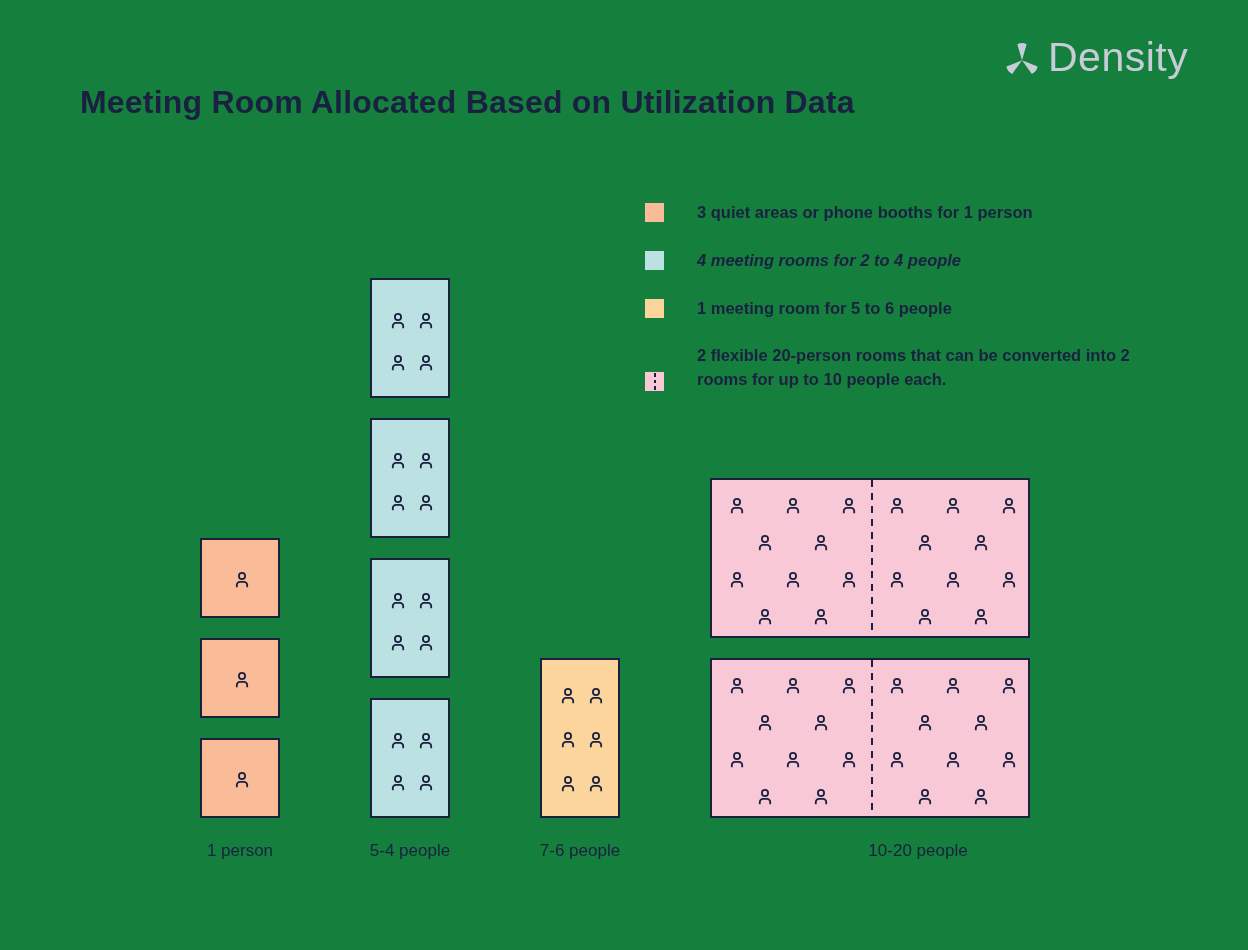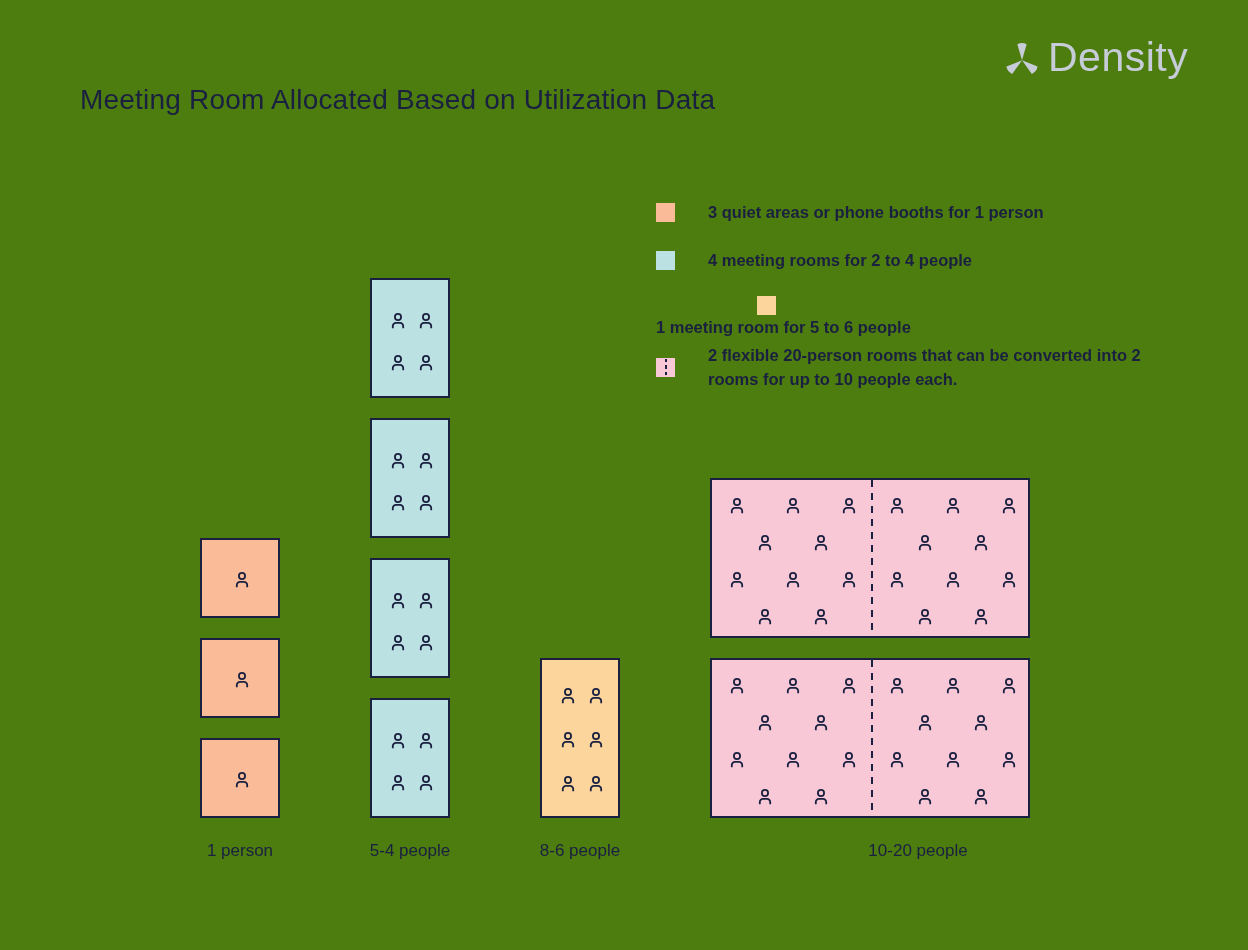--- a/index.html
+++ b/index.html
@@ -1,31 +1,31 @@
 <!DOCTYPE html>
 <html><head>
 <meta charset="utf-8">
 <style>
   html,body{margin:0;padding:0;background:#ffffff;}
   #canvas{
-    position:relative;width:1248px;height:950px;background:#4d7c0f;overflow:hidden;
+    position:relative;width:1248px;height:950px;background:#15803d;overflow:hidden;
     font-family:"Liberation Sans", sans-serif;
   }
   
   .logo{position:absolute;left:1002px;top:36px;display:flex;align-items:center;gap:6px;}
   .logo-text{font-size:41px;font-weight:500;color:#c6ccd8;letter-spacing:0.5px;line-height:1;}
   
-  .title{position:absolute;left:80px;top:84px;margin:0;font-size:28px;font-weight:400;color:#1a2040;letter-spacing:0.2px;}
+  .title{position:absolute;left:80px;top:84px;margin:0;font-size:32px;font-weight:700;color:#1a2040;letter-spacing:0.2px;}
   
   .legend{position:absolute;left:616px;top:195px;width:540px;}
-  .legend-row{position:absolute;left:12px;display:flex;align-items:center;padding-left:28px;}
+  .legend-row{position:absolute;left:1px;display:flex;align-items:center;padding-left:28px;}
   .legend-row.row-0{top:5px;}
-  .legend-row.row-1{top:53px;}
-  .legend-row.row-2{top:101px;flex-direction:column;}
-  .legend-row.row-3{top:148px;align-items:center;}
+  .legend-row.row-1{top:53px;font-style:italic;}
+  .legend-row.row-2{top:101px;}
+  .legend-row.row-3{top:148px;align-items:flex-end;}
   .swatch{position:relative;width:19px;height:19px;flex:0 0 19px;margin-right:33px;}
   .swatch .swatch-divider{position:absolute;left:8.5px;top:1px;bottom:1px;width:2px;}
   .legend-label{font-size:16.5px;font-weight:700;color:#1a2040;line-height:24px;max-width:478px;}
   
   #rooms{position:absolute;left:0;top:0;width:100%;height:100%;}
   .room-box{position:absolute;box-sizing:border-box;border:2px solid #1a2040;}
   .person{position:absolute;transform:translate(-50%,-50%);}
   .room-divider{position:absolute;top:0;bottom:0;width:2px;}
   
   .cat-label{position:absolute;top:841px;transform:translateX(-50%);font-size:17px;font-weight:400;color:#1a2040;white-space:nowrap;}
@@ -353,16 +353,16 @@
         <svg class="person" width="17" height="17" viewBox="0 0 16 16" style="left: 269px; top: 137px;">
     <circle cx="8" cy="4.2" r="2.9" fill="none" stroke="#1a2040" stroke-width="1.7"></circle>
     <path d="M3.1 14.9 V12.7 a2.9 2.9 0 0 1 2.9 -2.9 h4 a2.9 2.9 0 0 1 2.9 2.9 V14.9" fill="none" stroke="#1a2040" stroke-width="1.7"></path>
   </svg>
         <span class="room-divider" style="left: 159px; background: repeating-linear-gradient(rgb(26, 32, 64) 0px, rgb(26, 32, 64) 7px, transparent 7px, transparent 13px);"></span>
       </div>
     </div>
 
   <div class="cat-label cat-0">1 person</div>
   <div class="cat-label cat-1">5-4 people</div>
-  <div class="cat-label cat-2">8-6 people</div>
+  <div class="cat-label cat-2">7-6 people</div>
   <div class="cat-label cat-3">10-20 people</div>
 
 </div>
 
 </body></html>

